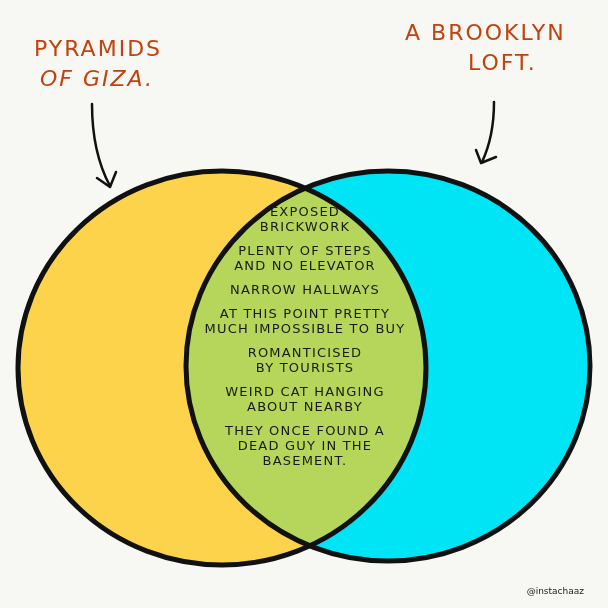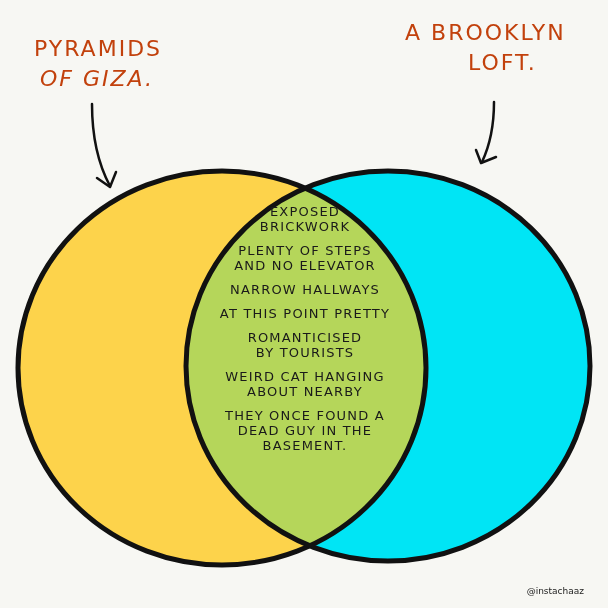--- a/index.html
+++ b/index.html
@@ -93,20 +93,21 @@
     </div>
     <div class="item">
       <span class="l">Plenty of steps</span>
       <span class="l">and no elevator</span>
     </div>
     <div class="item">
       <span class="l">Narrow hallways</span>
     </div>
     <div class="item">
       <span class="l">At this point pretty</span>
+      <span class="l">much impossible to buy</span>
     </div>
     <div class="item">
       <span class="l">Romanticised</span>
       <span class="l">by tourists</span>
     </div>
     <div class="item">
       <span class="l">Weird cat hanging</span>
       <span class="l">about nearby</span>
     </div>
     <div class="item">

